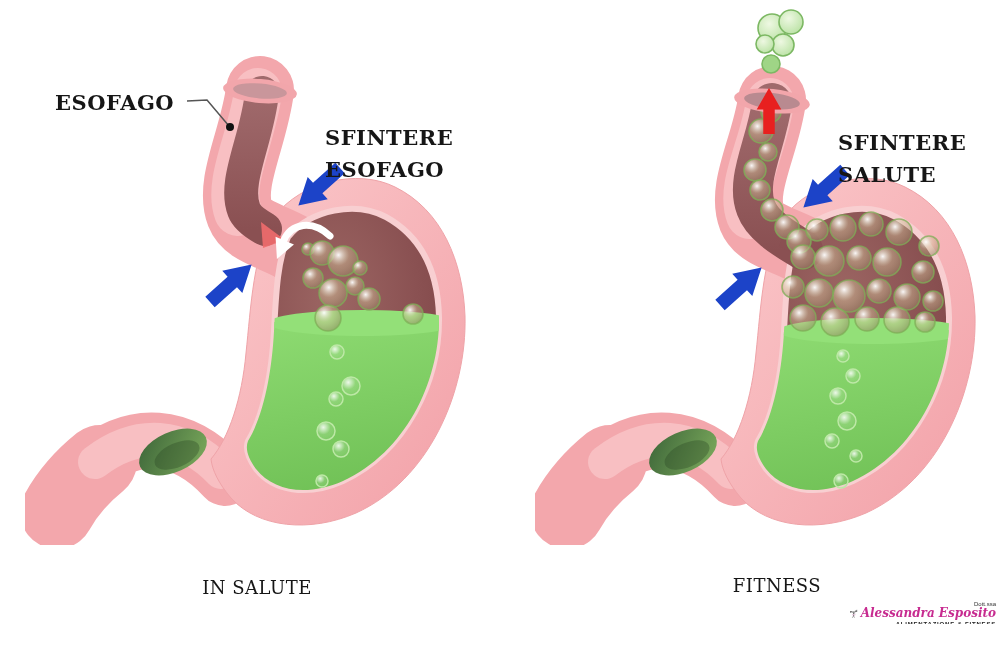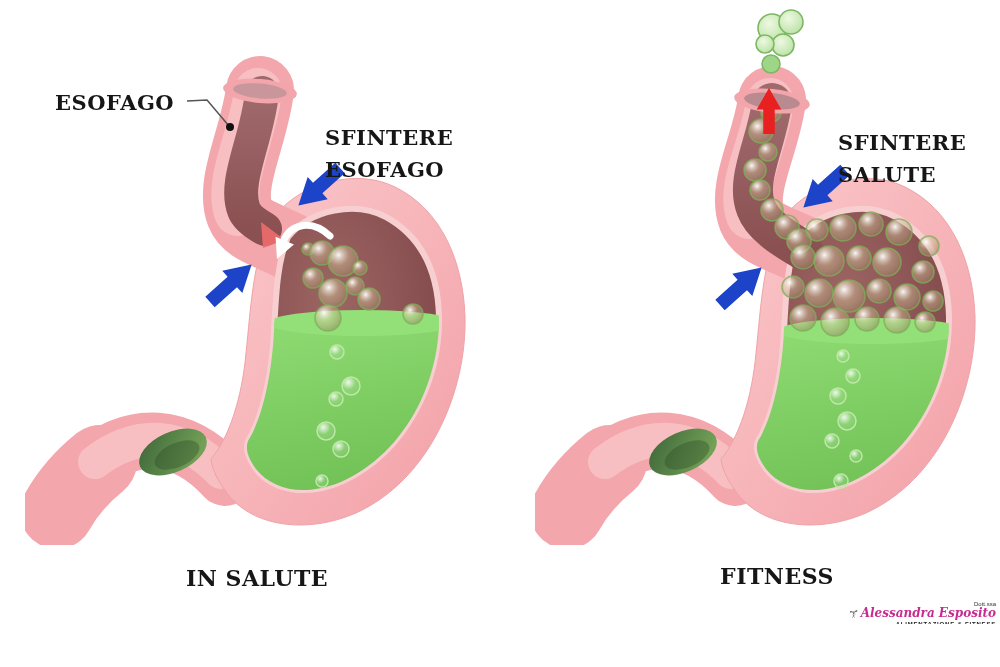--- a/index.html
+++ b/index.html
@@ -3,22 +3,22 @@
 <meta charset="utf-8">
 <style>
   html,body{margin:0;padding:0;background:#fff;}
   #canvas{position:relative;width:1000px;height:624px;background:#fff;overflow:hidden;
           font-family:"DejaVu Serif","Liberation Serif",serif;}
   .figsvg{position:absolute;top:0;width:450px;height:545px;}
   #fig-left{left:25px;}
   #fig-right{left:535px;}
   .label{position:absolute;font-weight:bold;font-size:21px;line-height:32px;
          color:var(--label_ink,#161616);letter-spacing:.5px;white-space:nowrap;}
-  .caption{position:absolute;font-weight:bold;font-size:22px;color:var(--label_ink,#161616);
-           transform:translateX(-50%);letter-spacing:.5px;white-space:nowrap;}
+  .caption{position:absolute;font-weight:normal;font-size:18px;color:var(--label_ink,#161616);
+           transform:translateX(-50%);letter-spacing:.5px;white-space:nowrap;margin-top:12px;}
   .blue-arrow{fill:var(--blue_arrow,#1c43c8);}
   .red-arrow{fill:var(--red_arrow,#e8201f);}
   #logo{position:absolute;left:850px;top:582px;width:146px;height:64px;display:flex;align-items:center;gap:3px;}
   #logo .txt{display:flex;flex-direction:column;line-height:1.1;text-align:right;}
   .logo-prefix{font-size:6px;color:#333;font-family:"Liberation Sans",sans-serif;}
   .logo-name{font-size:12px;font-style:italic;font-weight:bold;color:var(--logo_magenta,#c72b90);
              font-family:"DejaVu Serif","Liberation Serif",serif;white-space:nowrap;}
   .logo-tagline{font-size:6px;font-weight:bold;color:#222;letter-spacing:.8px;
                 font-family:"Liberation Sans",sans-serif;white-space:nowrap;}
 </style>

